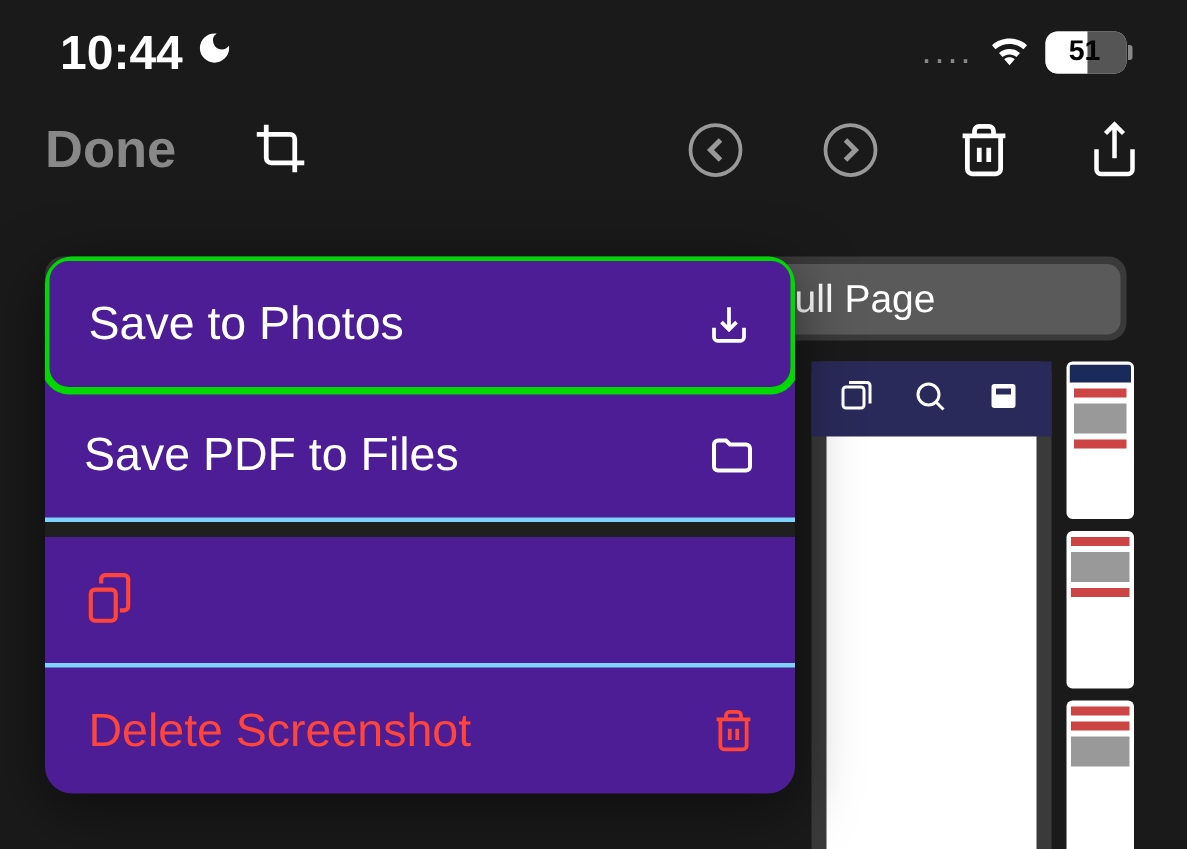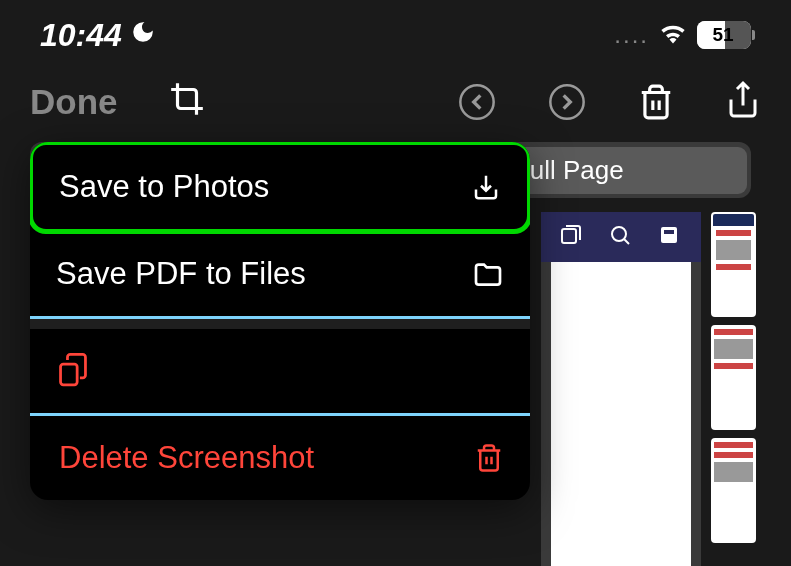--- a/index.html
+++ b/index.html
@@ -19,21 +19,20 @@
       display: flex;
       align-items: center;
       justify-content: space-between;
       padding: 20px 40px;
       height: 70px;
     }
     .status-left {
       display: flex;
       align-items: center;
       gap: 8px;
-      font-style: italic;
     }
     .time {
       color: #fff;
       font-size: 32px;
       font-weight: 600;
     }
     .moon-icon {
       color: #fff;
       font-size: 26px;
     }
@@ -92,22 +91,22 @@
       right: -4px;
       top: 50%;
       transform: translateY(-50%);
       width: 3px;
       height: 10px;
       background: #888;
       border-radius: 0 2px 2px 0;
     }
     .toolbar {
       display: flex;
-      align-items: flex-end;
-      padding: 10px 30px 20px 30px;
+      align-items: flex-start;
+      padding: 10px 30px 48px 30px;
       gap: 50px;
     }
     .done-btn {
       color: #888;
       font-size: 35px;
       font-weight: 600;
       cursor: pointer;
     }
     .crop-icon {
       color: #fff;
@@ -154,21 +153,21 @@
       border-radius: 9px;
     }
     .segment-btn.active {
       background: #5a5a5a;
     }
     .menu-popup {
       position: absolute;
       left: 30px;
       top: 0;
       width: 500px;
-      background: #000000;
+      background: #4c1d95;
       border-radius: 18px;
       overflow: hidden;
       z-index: 10;
       box-shadow: 0 10px 40px rgba(0,0,0,0.5);
     }
     .menu-item {
       display: flex;
       align-items: center;
       justify-content: space-between;
       padding: 24px 26px;

